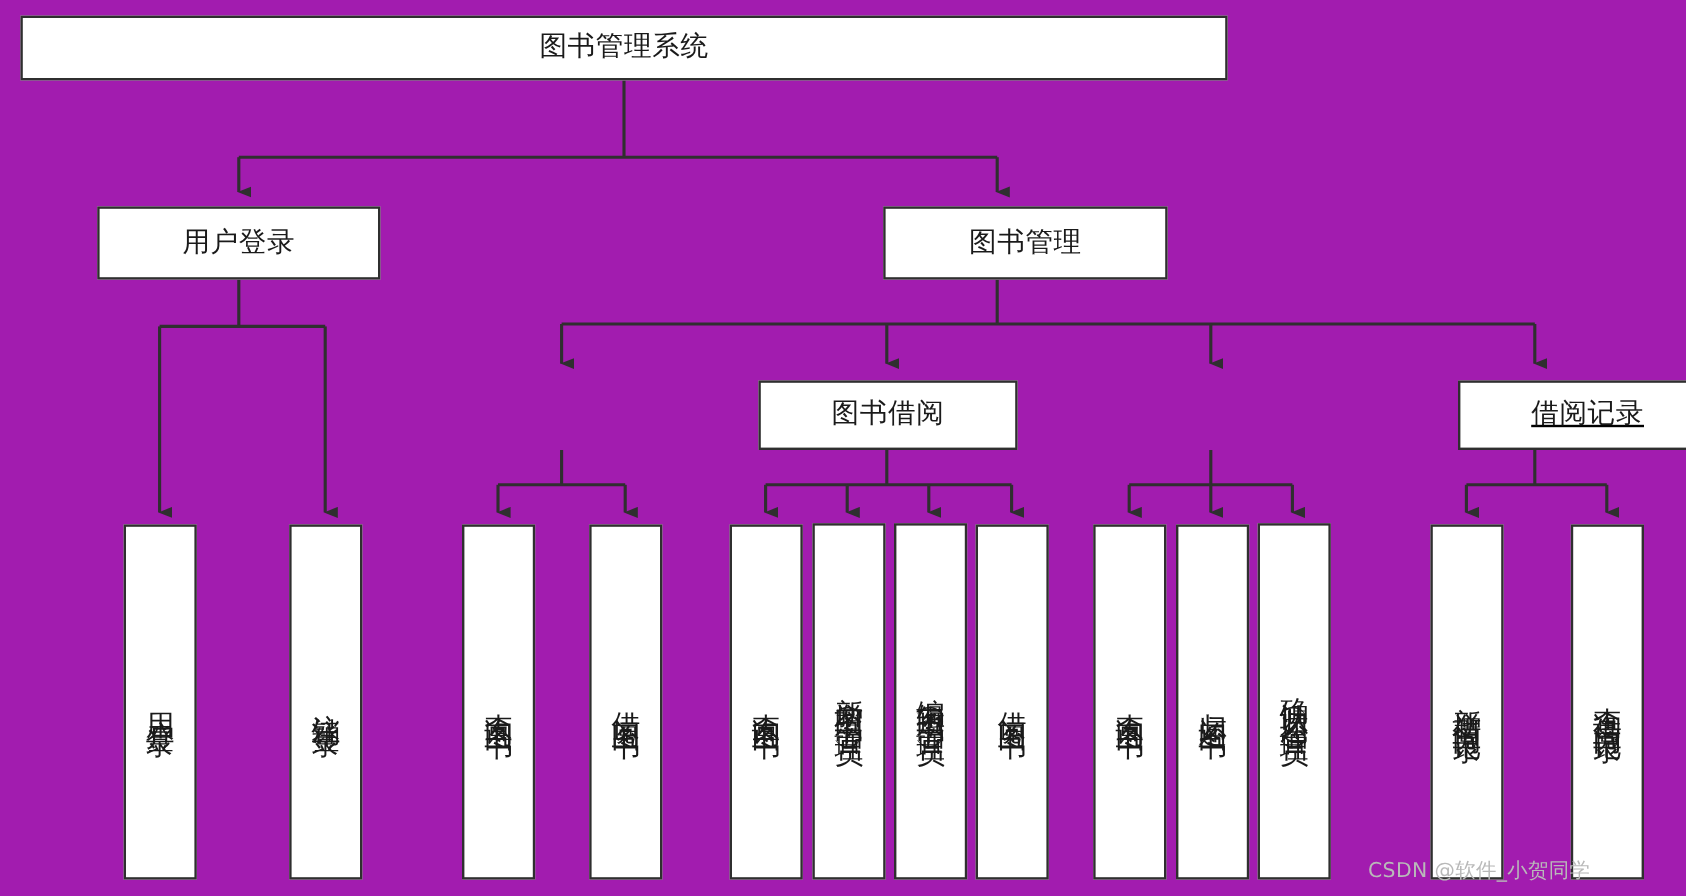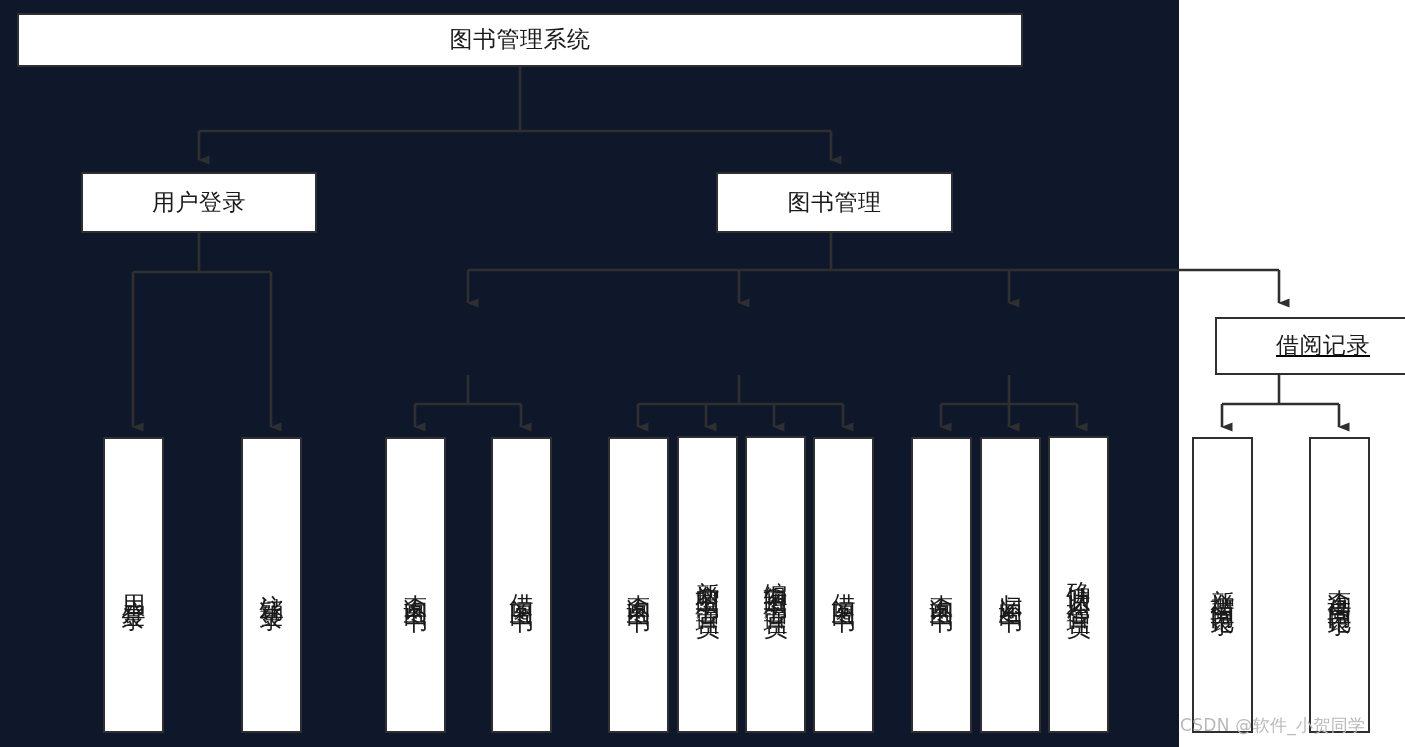--- a/index.html
+++ b/index.html
@@ -9,23 +9,23 @@
   }
   body {
     width: 1405px;
     height: 747px;
     font-family: "DejaVu Sans", "Liberation Sans", sans-serif;
     overflow: hidden;
     position: relative;
   }
   #diagram-root {
     position: relative;
-    width: 1179px;
+    width: 1405px;
     height: 747px;
-    background: #0f172a;
+    background: #a21caf;
   }
   svg.connectors {
     position: absolute;
     left: 0;
     top: 0;
     width: 1405px;
     height: 747px;
     pointer-events: none;
   }
   .node {
@@ -52,21 +52,21 @@
   
   .node.vert .label {
     writing-mode: vertical-rl;
     text-orientation: upright;
     font-size: 24px;
     letter-spacing: 5px;
     line-height: 1;
   }
   .watermark {
     position: absolute;
-    left: 1180px;
+    left: 1140px;
     top: 714px;
     font-size: 17px;
     color: #b9b9b9;
     font-family: "DejaVu Sans", "Liberation Sans", sans-serif;
     white-space: nowrap;
     letter-spacing: 0.3px;
   }
 </style>
 </head>
 <body>
@@ -123,24 +123,27 @@
     </g>
   </svg>
 
   <div class="node horiz" style="left:17px; top:13px; width:1006px; height:54px;">
     <span class="label">图书管理系统</span>
   </div>
 
   <div class="node horiz" style="left:81px; top:172px; width:236px; height:61px;">
     <span class="label">用户登录</span>
   </div>
-  <div class="node horiz" style="left:716px; top:172px; width:237px; height:61px;">
+  <div class="node horiz" style="left:736px; top:172px; width:237px; height:61px;">
     <span class="label">图书管理</span>
   </div>
 
+  <div class="node horiz" style="left:632px; top:317px; width:216px; height:58px;">
+    <span class="label">图书借阅</span>
+  </div>
   <div class="node horiz" style="left:1215px; top:317px; width:216px; height:58px;text-decoration:underline;">
     <span class="label">借阅记录</span>
   </div>
 
   <div class="node vert" style="left:103px; top:437px; width:61px; height:296px;">
     <span class="label">用户登录</span>
   </div>
   <div class="node vert" style="left:241px; top:437px; width:61px; height:296px;">
     <span class="label">注销登录</span>
   </div>

